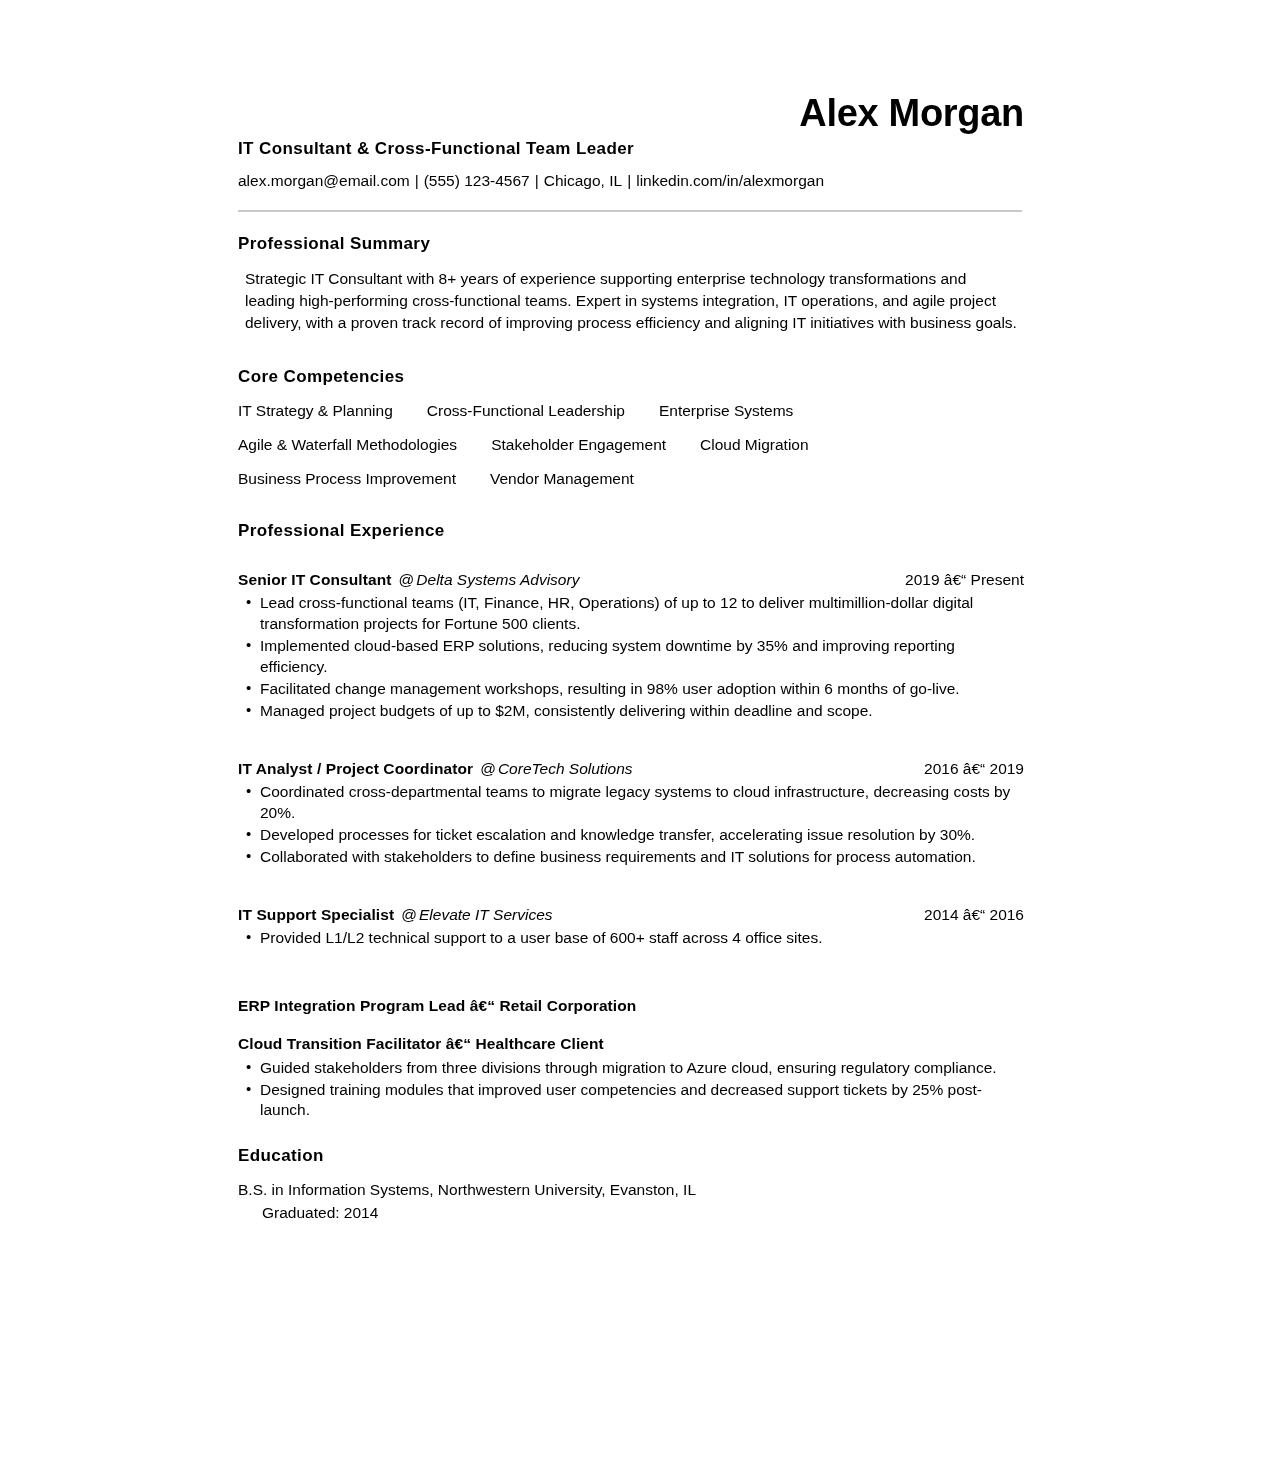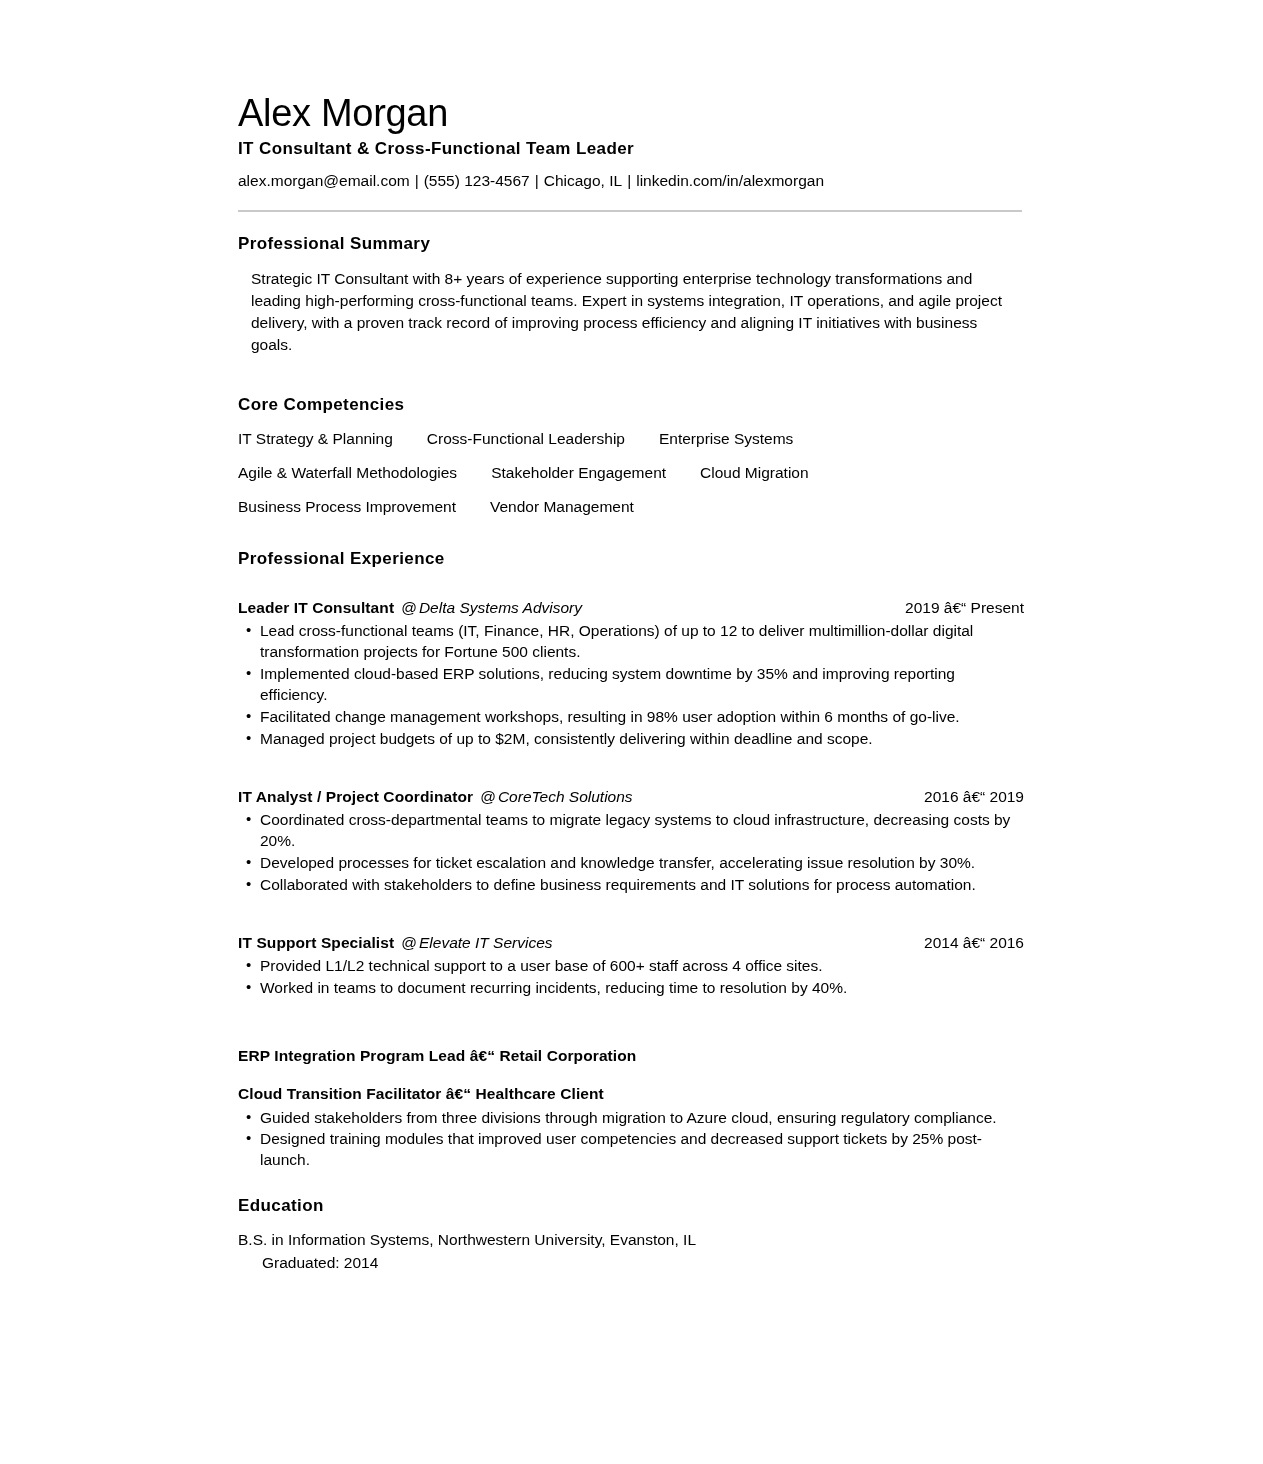--- a/index.html
+++ b/index.html
@@ -33,24 +33,25 @@
   .doc {
     position: absolute;
     left: 238px;
     top: 92px;
     width: 786px;
   }
 
   
   .name {
     font-size: 38px;
-    font-weight: normal;
+    font-weight: bold;
     letter-spacing: -0.3px;
     line-height: 1.12;
     margin: 0 0 4px 0;
+    text-align: right;
   }
   .headline {
     font-size: 17px;
     font-weight: bold;
     letter-spacing: 0.4px;
     margin: 0 0 12px 0;
   }
   .contact {
     font-size: 15.5px;
     line-height: 1.3;
@@ -76,21 +77,21 @@
     font-weight: bold;
     letter-spacing: 0.4px;
     margin: 0 0 14px 0;
   }
   .gap-lg { height: 26px; }
   .gap-md { height: 19px; }
 
   .para {
     font-size: 15.5px;
     line-height: 1.42;
-    margin: 13px;
+    margin: 7px;
   }
 
   
   .comp-row {
     font-size: 15.5px;
     line-height: 1.35;
     margin: 0 0 13px 0;
   }
   .comp-item {
     display: inline-block;
@@ -201,21 +202,21 @@
       </div>
 
       <div class="gap-md"></div>
 
       <div class="section">
         <div class="section-title">Professional Experience</div>
 
         <div class="job">
           <div class="job-head">
             <div class="job-left">
-              <span class="job-title">Leader IT Consultant</span><span class="job-at">@</span><span class="job-company">Delta Systems Advisory</span>
+              <span class="job-title">Senior IT Consultant</span><span class="job-at">@</span><span class="job-company">Delta Systems Advisory</span>
             </div>
             <div class="job-dates">2019 â€“ Present</div>
           </div>
           <ul class="bullets">
             <li>Lead cross-functional teams (IT, Finance, HR, Operations) of up to 12 to deliver multimillion-dollar digital transformation projects for Fortune 500 clients.</li>
             <li>Implemented cloud-based ERP solutions, reducing system downtime by 35% and improving reporting efficiency.</li>
             <li>Facilitated change management workshops, resulting in 98% user adoption within 6 months of go-live.</li>
             <li>Managed project budgets of up to $2M, consistently delivering within deadline and scope.</li>
           </ul>
         </div>
@@ -236,21 +237,20 @@
 
         <div class="job">
           <div class="job-head">
             <div class="job-left">
               <span class="job-title">IT Support Specialist</span><span class="job-at">@</span><span class="job-company">Elevate IT Services</span>
             </div>
             <div class="job-dates">2014 â€“ 2016</div>
           </div>
           <ul class="bullets">
             <li>Provided L1/L2 technical support to a user base of 600+ staff across 4 office sites.</li>
-            <li>Worked in teams to document recurring incidents, reducing time to resolution by 40%.</li>
           </ul>
         </div>
       </div>
 
       <div class="gap-lg"></div>
 
       <div class="section">
 
         <div class="project">
           <div class="project-title">ERP Integration Program Lead â€“ Retail Corporation</div>

